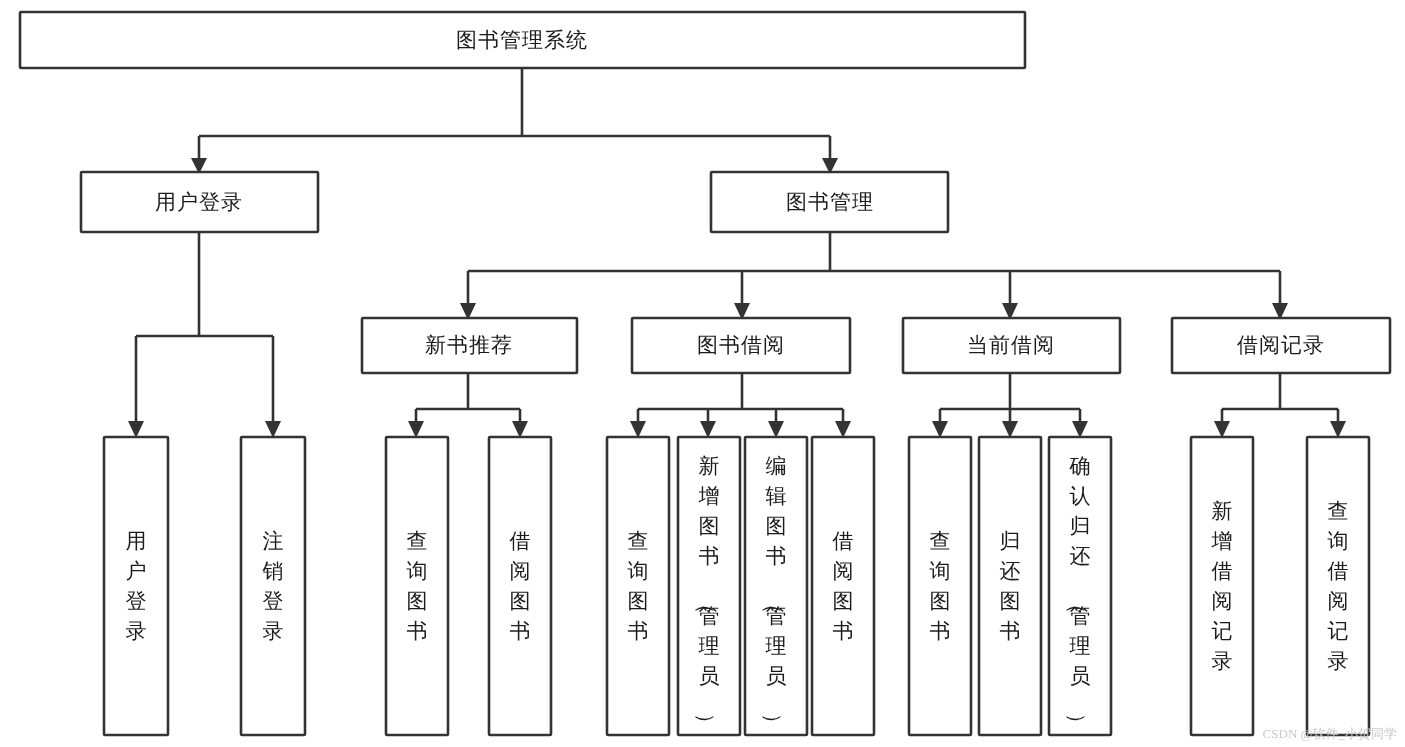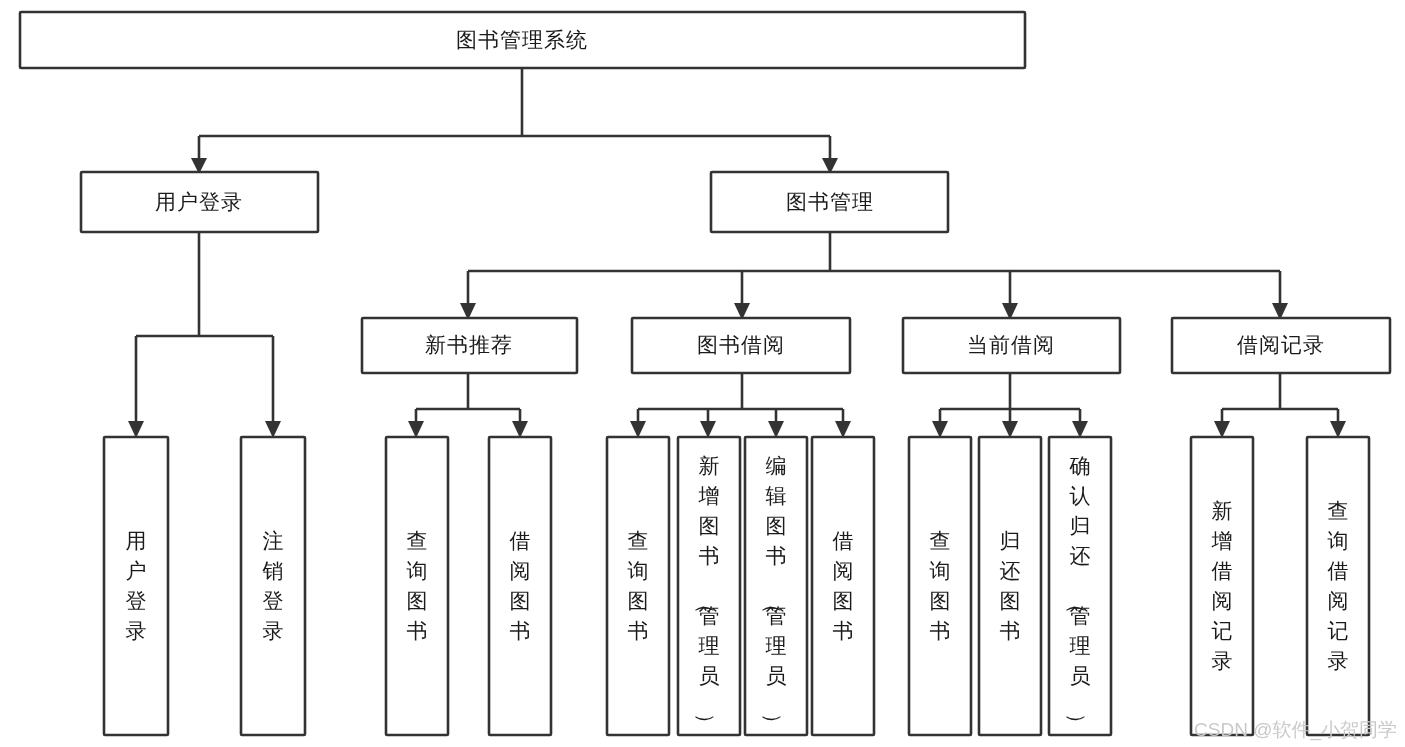--- a/index.html
+++ b/index.html
@@ -21,22 +21,22 @@
   }
   .node-label-v{
     font-family:"DejaVu Sans","Liberation Sans",sans-serif;
     font-size:21px;fill:#1b1b1b;
     text-anchor:middle;
     letter-spacing:0px;
   }
   .watermark{
     position:absolute;
     right:8px;bottom:4px;
-    font-family:Liberation Sans, sans-serif;
-    font-size:19px;
+    font-family:Liberation Serif, serif;
+    font-size:13px;
     color:#c9c9c9;
     white-space:nowrap;
     user-select:none;
   }
 </style>
 </head>
 <body>
 
 <div id="diagram-root">
 

